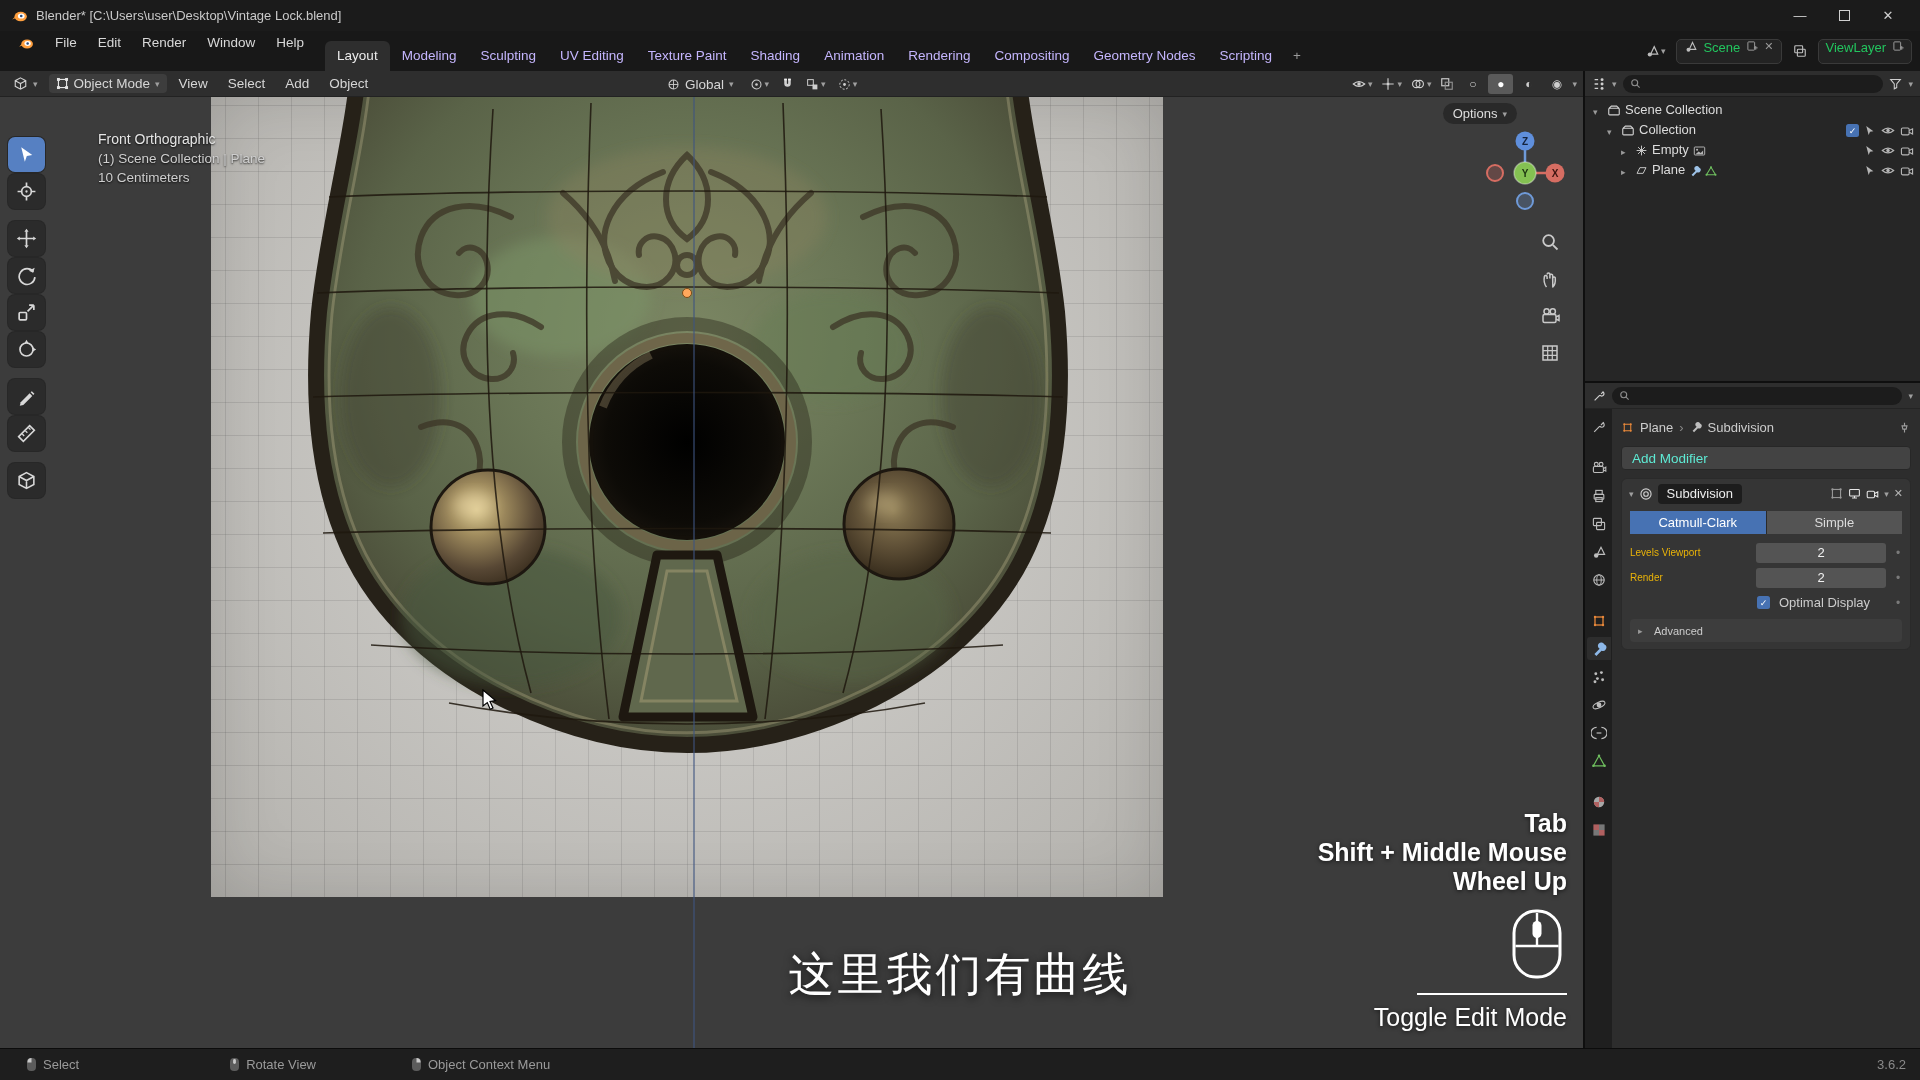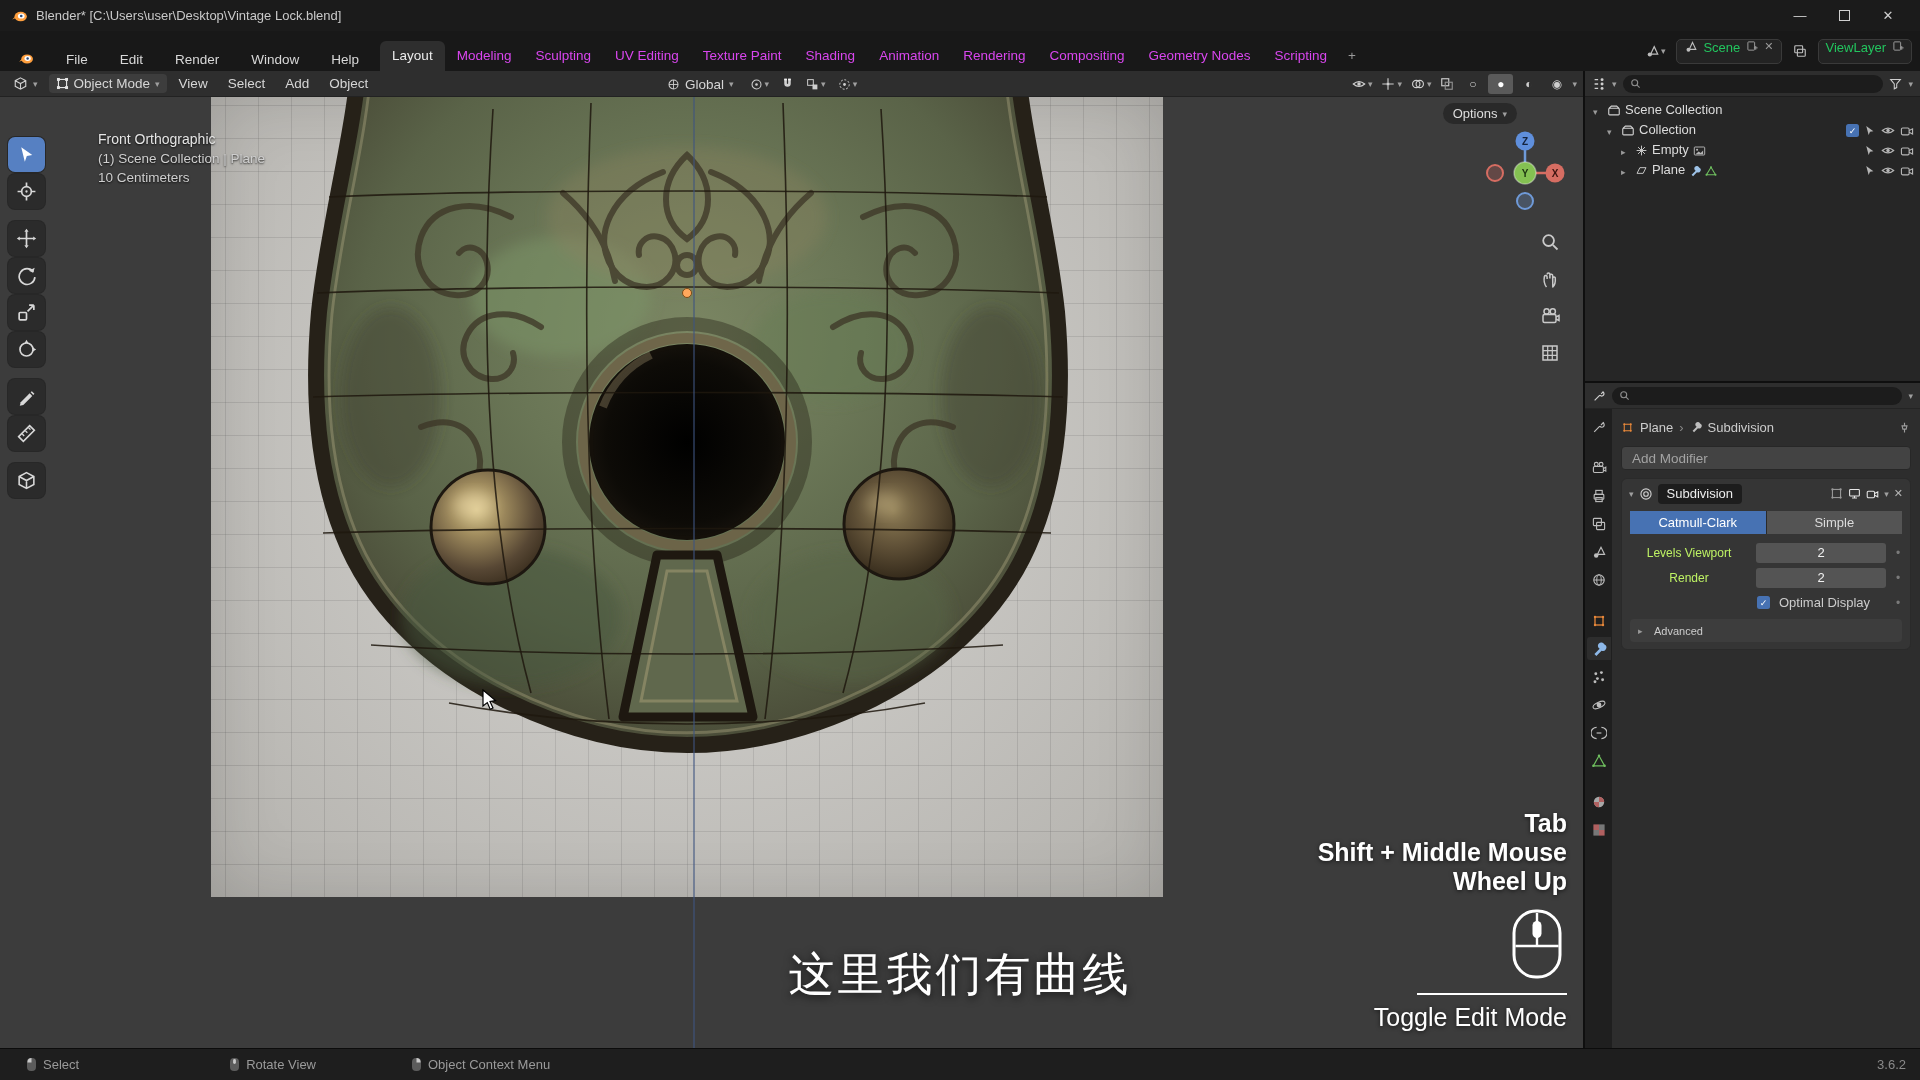--- a/index.html
+++ b/index.html
@@ -12,24 +12,24 @@
 #titlebar{left:0;top:0;width:1920px;height:31px;background:#1b1b1b;display:flex;align-items:center;padding:12px 10px;gap:8px}
 #titlebar .title{font-size:13px;color:#c9c9c9}
 #titlebar .wbtns{margin-left:auto;display:flex}
 #titlebar .wbtn{width:44px;height:31px;display:flex;align-items:center;justify-content:center;color:#cfcfcf;font-size:13px}
 .glyph-min::after{content:"—"}
 .glyph-max{width:11px;height:11px;border:1.4px solid #cfcfcf}
 .glyph-x::after{content:"✕"}
 
 
 #topbar{left:0;top:31px;width:1920px;height:40px;background:#181818;display:flex;align-items:flex-end;padding:0 8px}
-#topbar .menurow{display:flex;align-items:flex-end;height:40px;gap:14px}
+#topbar .menurow{display:flex;align-items:flex-start;height:40px;gap:3px}
 .menu-item{padding:4px 9px;font-size:13.5px;color:#d8d8d8;border-radius:4px}
 .tabs{display:flex;align-self:flex-end;margin-left:12px}
-.tab{padding:7px 12px 8px;font-size:13.5px;color:#d946ef;border-radius:6px 6px 0 0}
+.tab{padding:7px 12px 8px;font-size:13.5px;color:#c4b5fd;border-radius:6px 6px 0 0}
 .tab.active{background:#2e2e2e;color:#ececec}
 .tab.plus{color:#9a9a9a;padding:7px 9px 8px}
 #topbar .right{margin-left:auto;display:flex;align-items:center;gap:8px;height:40px}
 .idwidget{display:flex;align-items:flex-start;gap:6px;background:#232323;border:1px solid #3a3a3a;border-radius:5px;height:25px;padding:0 7px;font-size:13px;color:#22c55e}
 .idwidget .x{color:#999;font-size:11px}
 .x::after{content:"✕"}
 .dd{color:#9f9f9f;font-size:9px}
 .dd::after{content:"▾"}
 
 
@@ -95,30 +95,30 @@
 #properties{left:1585px;top:383px;width:335px;height:665px;background:#2d2d2d}
 #properties .phead{height:26px;display:flex;align-items:center;gap:6px;padding:0 7px;background:#2e2e2e;border-bottom:1px solid #242424}
 #ptabs{position:absolute;left:0;top:26px;bottom:0;width:27px;background:#1f1f1f;display:flex;flex-direction:column;align-items:center;padding-top:6px;gap:5px}
 .ptab{width:24px;height:23px;display:flex;align-items:center;justify-content:center;border-radius:3px 0 0 3px}
 .ptab.active{background:#2d2d2d}
 .pgap{height:8px}
 #pcontent{position:absolute;left:27px;top:26px;right:0;bottom:0;padding:7px 9px}
 .crumb{display:flex;align-items:center;gap:6px;font-size:13px;color:#cccccc;height:22px}
 .crumb-sep{color:#888;font-size:13px}
 .crumb-sep::after{content:"›"}
-.addmod{height:24px;background:#434343;border:1px solid #272727;border-radius:4px;display:flex;align-items:center;color:#a3a3a3;font-size:13.5px;margin-top:8px;padding:0 10px}
+.addmod{height:24px;background:#434343;border:1px solid #272727;border-radius:4px;display:flex;align-items:center;color:#5eead4;font-size:13.5px;margin-top:8px;padding:0 10px}
 .modpanel{background:#353535;border:1px solid #2a2a2a;border-radius:6px;margin-top:8px;padding-bottom:7px}
 .modhead{height:29px;display:flex;align-items:center;gap:5px;padding:0 7px}
 .mname{height:20px;background:#1d1d1d;border-radius:4px;display:flex;align-items:center;padding:0 9px;font-size:13px;color:#ececec;flex:0 0 auto}
 .mhicons{margin-left:auto;display:flex;align-items:center;gap:5px}
 .seg{display:flex;gap:1px;margin:3px 8px 6px;height:23px;border-radius:0;overflow:hidden;background:#2a2a2a}
 .seg .opt{flex:1;display:flex;align-items:center;justify-content:center;font-size:13px;background:#545454;color:#dcdcdc}
 .seg .opt.active{background:#4772b3;color:#fff}
 .prow{display:flex;align-items:center;height:25px;padding:0 8px;gap:8px}
-.plabel{width:118px;text-align:center;color:#bef264;font-size:12px;flex:0 0 auto}
+.plabel{width:118px;text-align:left;color:#eab308;font-size:10px;flex:0 0 auto}
 .pvalue{flex:1;height:20px;background:#545454;border-radius:3px;display:flex;align-items:center;justify-content:center;color:#f2f2f2;font-size:13px}
 .pdot{width:8px;color:#7a7a7a;font-size:12px;text-align:center}
 .pdot::after{content:"•"}
 .chkrow{display:flex;align-items:center;gap:9px;height:25px;padding:0 8px;font-size:13px;color:#cccccc}
 .adv{height:23px;background:#3d3d3d;border-radius:4px;margin:4px 8px 0;display:flex;align-items:center;gap:6px;padding:0 8px;color:#cccccc;font-size:11px}
 
 
 #statusbar{left:0;top:1048px;width:1920px;height:32px;background:#1e1e1e;border-top:1px solid #0c0c0c;display:flex;align-items:center;font-size:13px;color:#9a9a9a;padding:0 14px}
 #statusbar .kitem{display:flex;align-items:center;gap:6px}
 #statusbar .ver{margin-left:auto;color:#8a8a8a}

